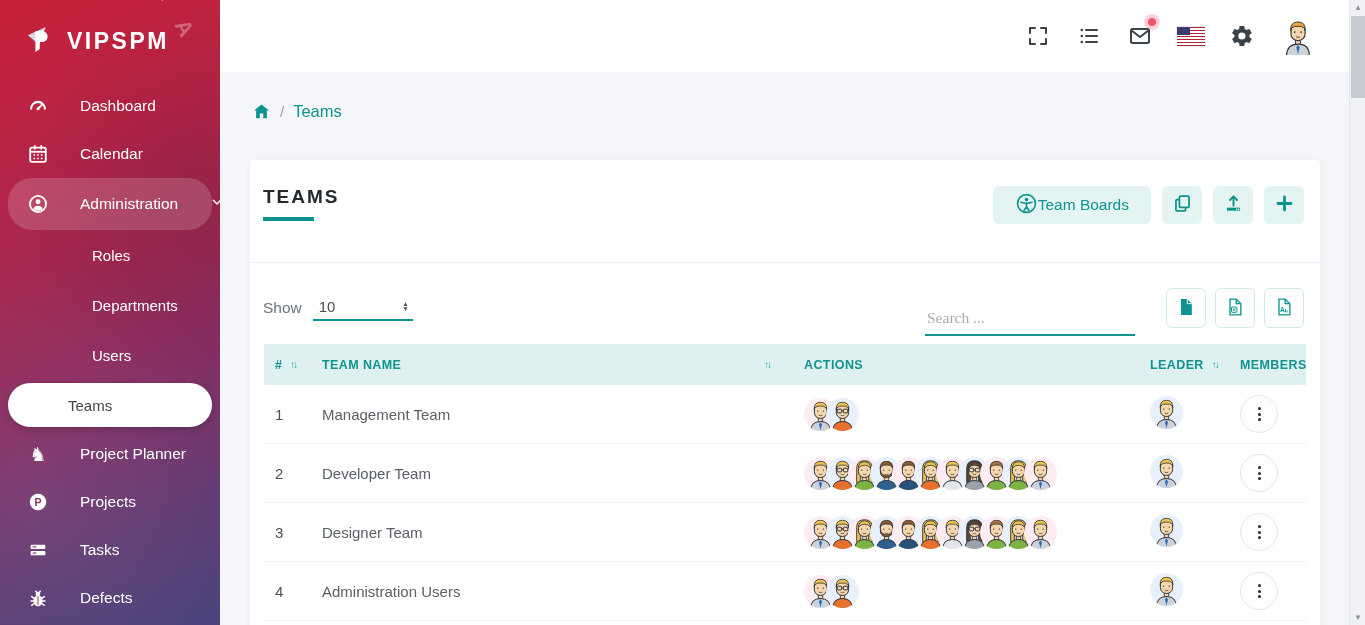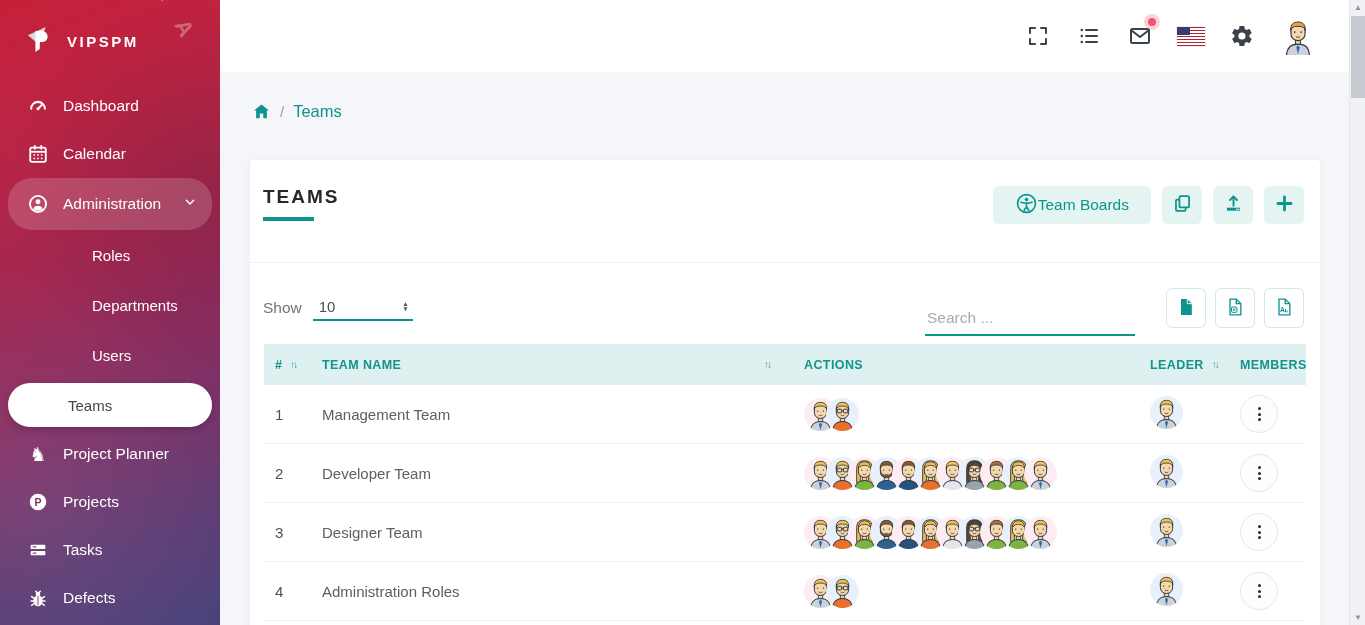--- a/index.html
+++ b/index.html
@@ -11,23 +11,23 @@
   .sidebar { position:absolute; left:0; top:0; width:220px; height:625px;
     background:linear-gradient(158deg,#c62039 0%,#bb2444 20%,#a22852 42%,#832e64 62%,#5f3a72 82%,#48427b 100%);
     color:#fff; z-index:3; }
   .sidebar::before { content:""; position:absolute; inset:0; pointer-events:none;
     background:radial-gradient(circle at 15% 80%, rgba(255,255,255,.07), transparent 45%),
                radial-gradient(circle at 90% 30%, rgba(0,0,0,.10), transparent 40%); }
   .bg-letters { position:absolute; top:2px; right:10px; transform:rotate(62deg);
     color:rgba(255,255,255,.30); font-size:22px; letter-spacing:10px; font-weight:bold; }
   .logo { height:82px; display:flex; align-items:center; padding-left:26px; gap:9px; position:relative; }
   .logo-icon svg { width:32px; height:32px; display:block; }
-  .logo-text { font-size:15px; font-weight:bold; letter-spacing:2.5px; }
+  .logo-text { font-size:23px; font-weight:bold; letter-spacing:2.5px; }
   .nav { position:relative; }
-  .s-item { height:48px; display:flex; align-items:center; gap:14px; padding-left:27px;
+  .s-item { height:48px; display:flex; align-items:center; gap:31px; padding-left:27px;
     font-size:15.5px; color:#fff; cursor:pointer; }
   .s-item .ic { width:22px; height:22px; display:flex; align-items:center; justify-content:center; }
   .s-item .ic svg { width:22px; height:22px; }
   .s-item.pill { margin:0 8px; padding-left:19px; border-radius:24px; height:52px;
     background:rgba(255,255,255,.17); }
   .s-item.pill .chev { margin-left:auto; margin-right:14px; }
   .chev svg { width:16px; height:16px; }
   .s-sub { height:50px; display:flex; align-items:center; padding-left:92px; font-size:15px; color:#fff; cursor:pointer; }
   .s-sub.active { margin:3px 8px; padding-left:60px; height:44px; background:#fff; color:#41464d;
     border-radius:24px; box-shadow:0 3px 8px rgba(0,0,0,.18); }
@@ -69,21 +69,21 @@
   .divider { border-top:1px solid #edf0f3; }
 
   .controls { display:flex; align-items:center; padding:22px 16px 0 13px; height:68px; }
   .show-label { color:#6d757d; font-size:15.5px; }
   .page-size { width:100px; margin-left:11px; display:flex; align-items:center;
     border-bottom:2px solid #0e948e; padding:2px 4px 4px 6px; cursor:pointer; }
   .page-size .val { font-size:15px; color:#494f54; }
   .updown { margin-left:auto; display:flex; flex-direction:column; font-size:6.5px; line-height:5.5px; color:#4a5056; }
   .search { margin-left:auto; width:210px; border:none; border-bottom:2px solid #0e948e;
     background:transparent; padding:5px 2px 7px 2px; font-size:15.5px; color:#495057;
-    font-family:Liberation Sans, sans-serif; outline:none;margin-top:24px; }
+    font-family:Liberation Serif, serif; outline:none;margin-top:24px; }
   .search::placeholder { color:#a6acb2; }
   .exports { display:flex; gap:9px; margin-left:31px; }
   .ex-btn { width:40px; height:40px; background:#fff; border:1px solid #cfe9e8; border-radius:6px;
     display:flex; align-items:center; justify-content:center; cursor:pointer; }
   .ex-btn svg { width:20px; height:20px; }
 
   .tbl { margin:13px 14px 0 14px; }
   .trow { display:grid; grid-template-columns:58px 460px 345px 95px 1fr; align-items:center; }
   .thead { height:41px; background:#def1f0; color:#13938d; font-size:12.5px; font-weight:bold; letter-spacing:.4px; }
   .thead .cell { display:flex; align-items:center; gap:8px; }
@@ -749,21 +749,21 @@
               <div class="c-actions">
                 <button class="kebab">
                   <i></i>
                   <i></i>
                   <i></i>
                 </button>
               </div>
             </div>
             <div class="trow">
               <div class="c-num">4</div>
-              <div class="c-name">Administration Roles</div>
+              <div class="c-name">Administration Users</div>
               <div class="c-members mem-stack">
                 <span class="av">
                   <svg viewBox="0 0 40 40" style="background:#fdecf2">
                     <rect x="17.3" y="22" width="5.4" height="7" fill="#f3cf9f" stroke="#2f3640" stroke-width="1"></rect>
                     <path d="M8 41 Q8 28.5 20 28.5 Q32 28.5 32 41 Z" fill="#ccd2d9" stroke="#2f3640" stroke-width="1.2"></path>
                     <path d="M20 29.5 l1.8 2.6 -1.8 7 -1.8 -7 z" fill="#2d6bb5"></path>
                     <rect x="12.6" y="7" width="14.8" height="17.8" rx="7" fill="#f6d7ab" stroke="#2f3640" stroke-width="1.2"></rect>
                     <path d="M12.4 14.2 Q11.8 5.2 20 5.2 Q28.2 5.2 27.6 14.2 L27.2 12 Q23.8 9.2 20 9.8 Q16.2 9.2 12.8 12 Z" fill="#f0c24c" stroke="#2f3640" stroke-width="1"></path>
                     <circle cx="16.6" cy="15.9" r="0.9" fill="#2f3640"></circle>
                     <circle cx="23.4" cy="15.9" r="0.9" fill="#2f3640"></circle>

